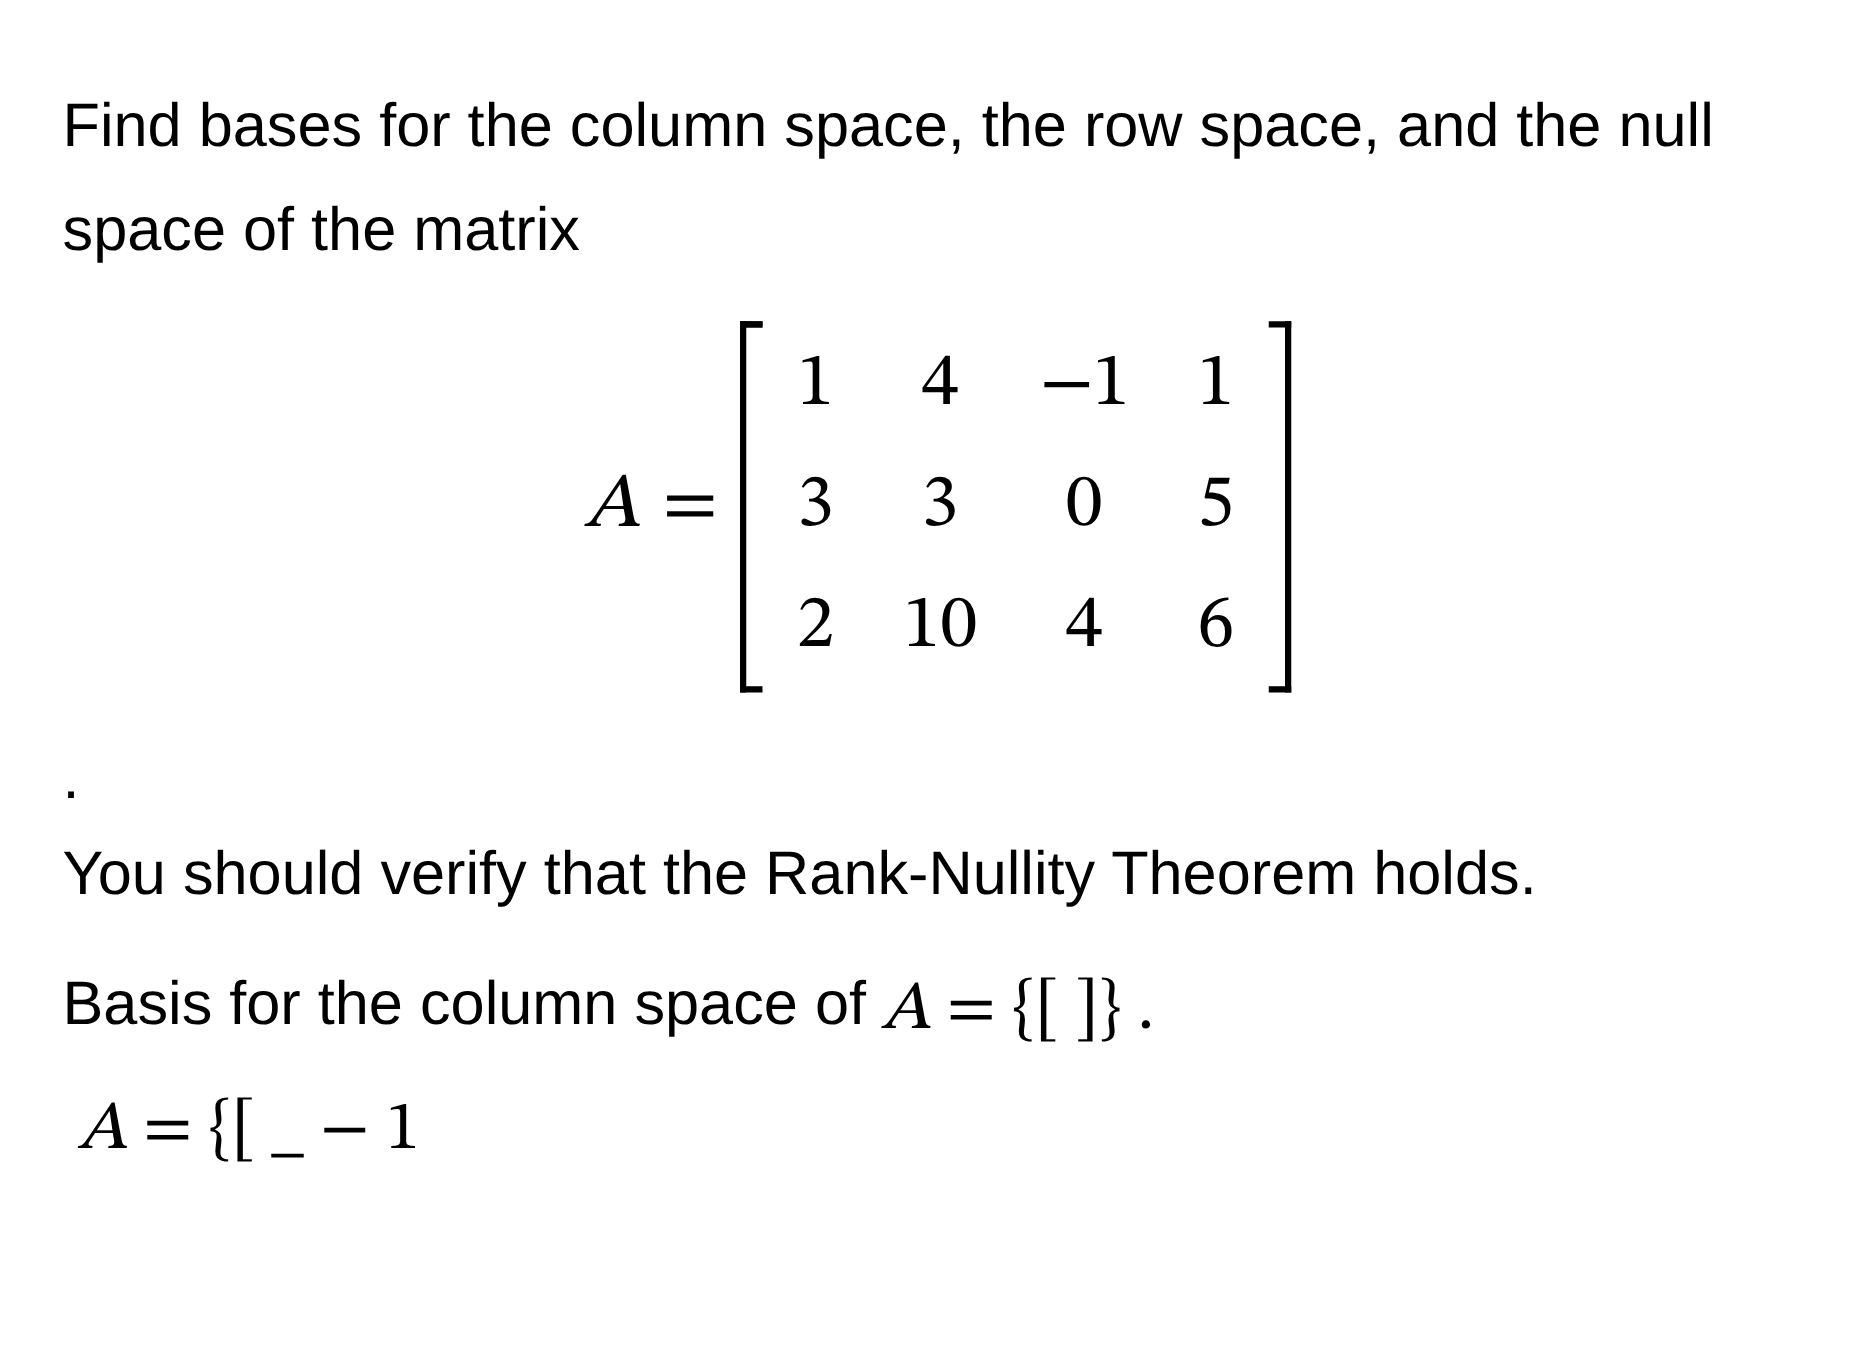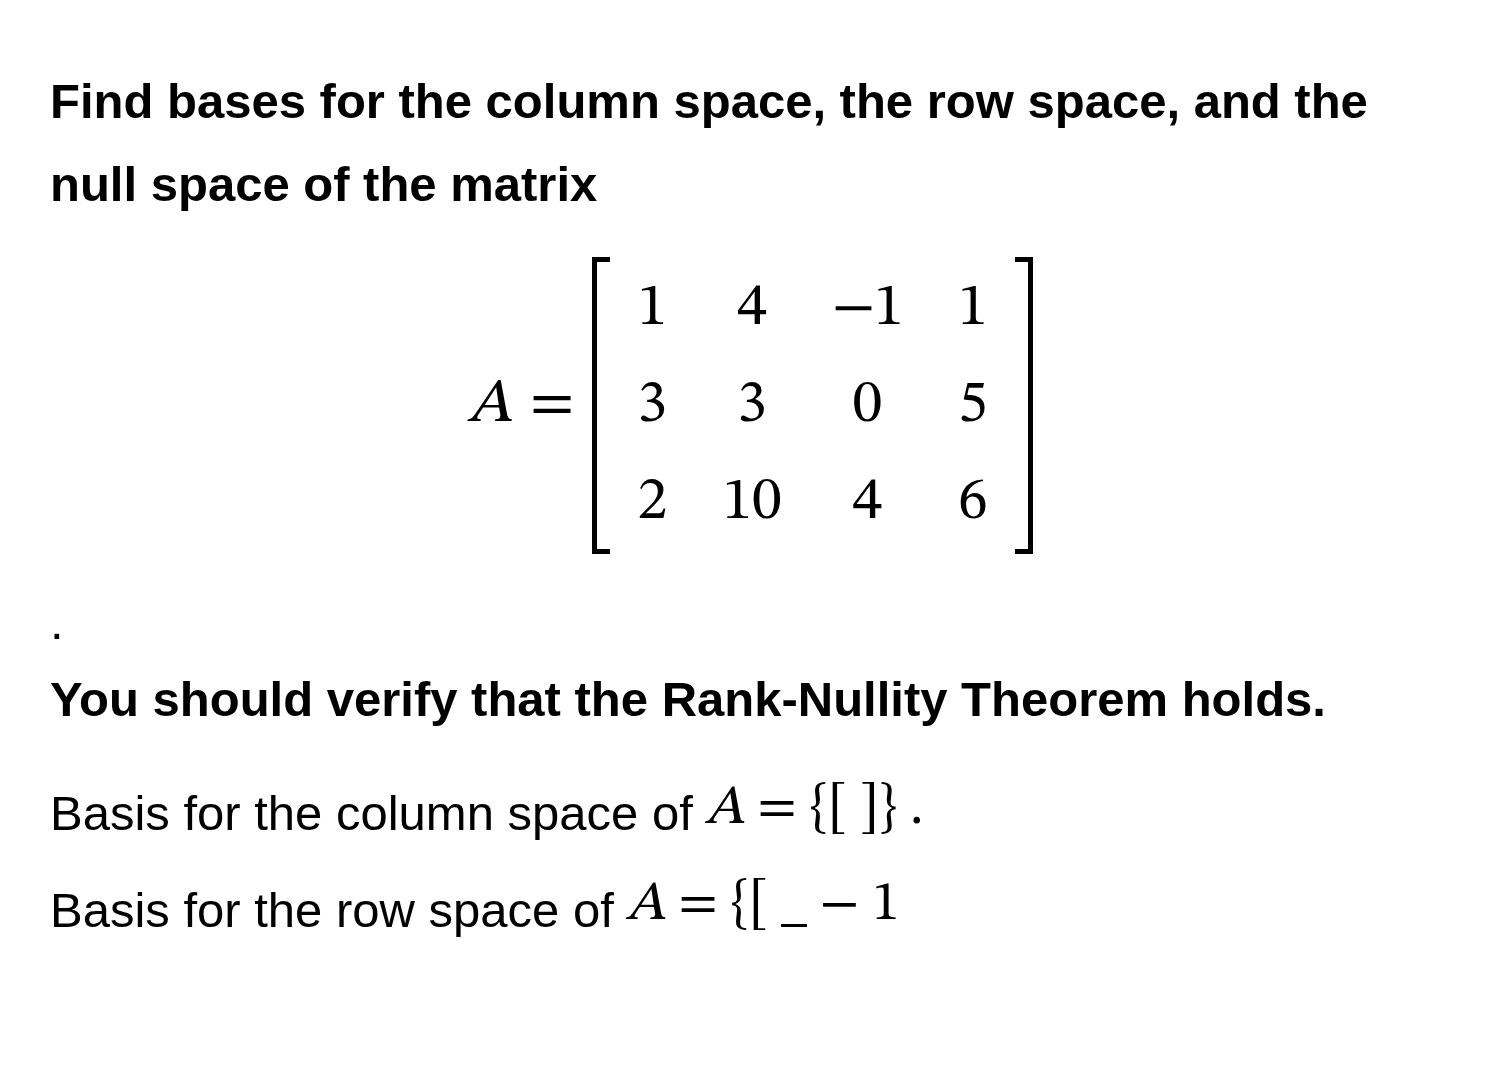--- a/index.html
+++ b/index.html
@@ -13,21 +13,20 @@
     overflow: hidden;
   }
   .page {
     padding: 60px 50px 0 50px;
     box-sizing: border-box;
   }
   .body-text {
     font-size: 49px;
     line-height: 1.7;
     margin-bottom: 20px;
-    font-weight: bold;
   }
   .math-row {
     display: flex;
     justify-content: center;
     align-items: center;
     margin: 30px 0 40px 0;
     font-family: "STIX Two Math", "Latin Modern Math", "Cambria Math", Georgia, serif;
   }
   .math-italic {
     font-style: italic;
@@ -87,21 +86,21 @@
     letter-spacing: -1px;
   }
   .period-line {
     font-size: 49px;
     margin: 0 0 8px 0;
   }
   .answer-line {
     font-size: 49px;
     line-height: 1.75;
     display: flex;
-    align-items: flex-end;
+    align-items: flex-start;
     flex-wrap: nowrap;
     white-space: nowrap;
   }
   .inline-math {
     font-family: "STIX Two Math", "Latin Modern Math", "Cambria Math", Georgia, serif;
     font-size: 55px;
   }
   .inline-math .it {
     font-style: italic;
   }
@@ -158,21 +157,20 @@
     <span class="sp"></span>
     <span class="inline-math">
       <span class="it">A</span>
       <span> = </span>
       <span>{[ ]}</span>
       <span> .</span>
     </span>
   </div>
 
   <div class="answer-line">
-    <span>Basis for the row space of </span>
     <span class="sp"></span>
     <span class="inline-math">
       <span class="it">A</span>
       <span> = </span>
       <span>{[</span>
       <span style="position:relative; top:8px; display:inline-block; width:26px; text-align:center; border-bottom:3px solid #000;"></span>
       <span class="minus"> − </span>
       <span>1</span>
     </span>
   </div>

